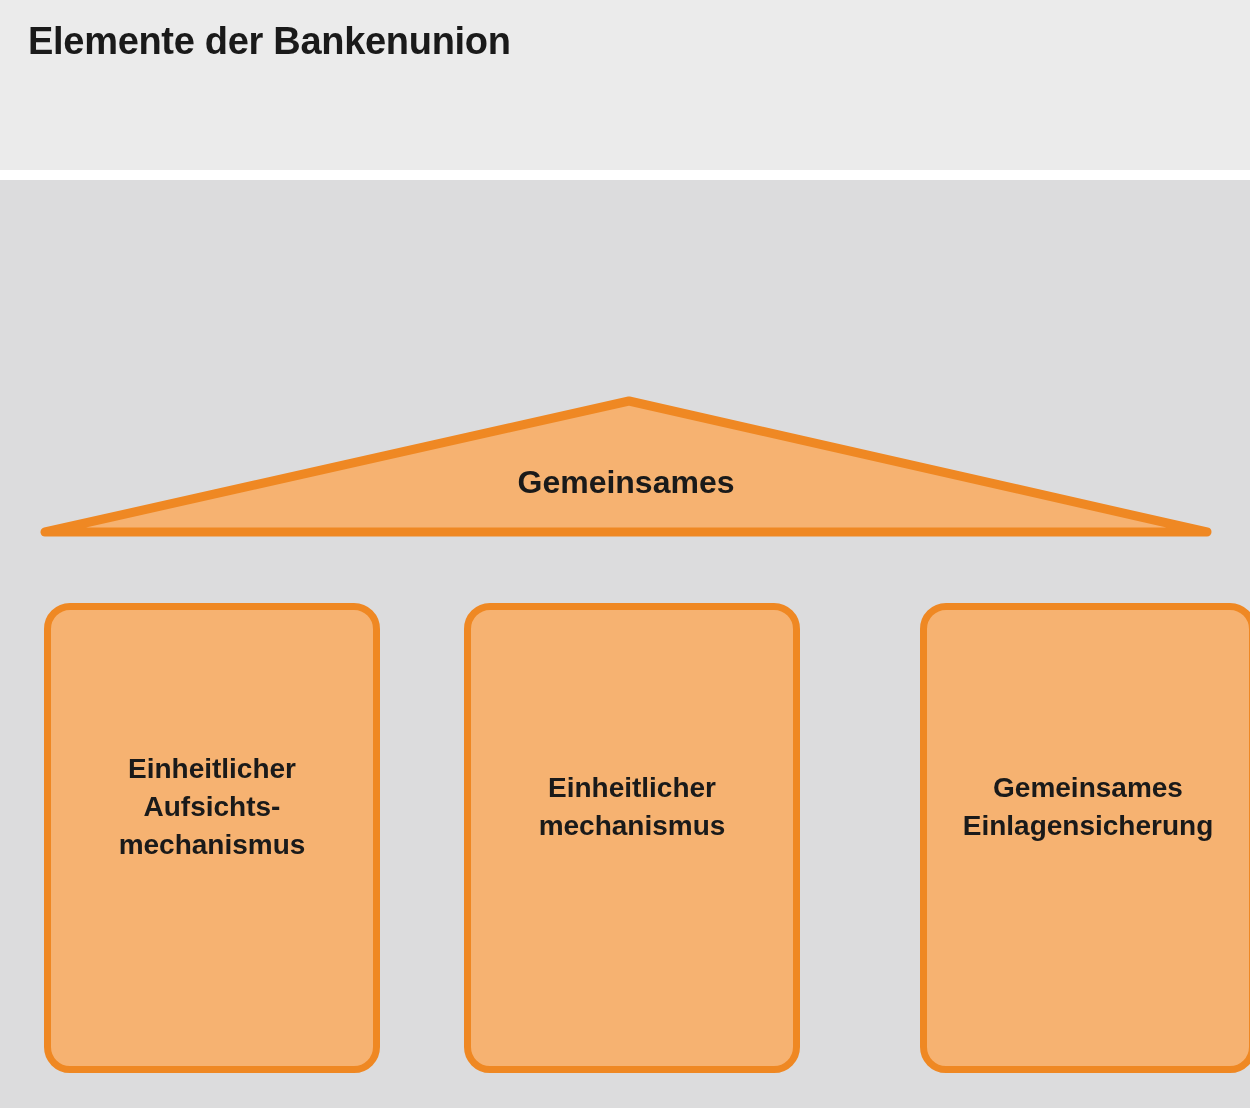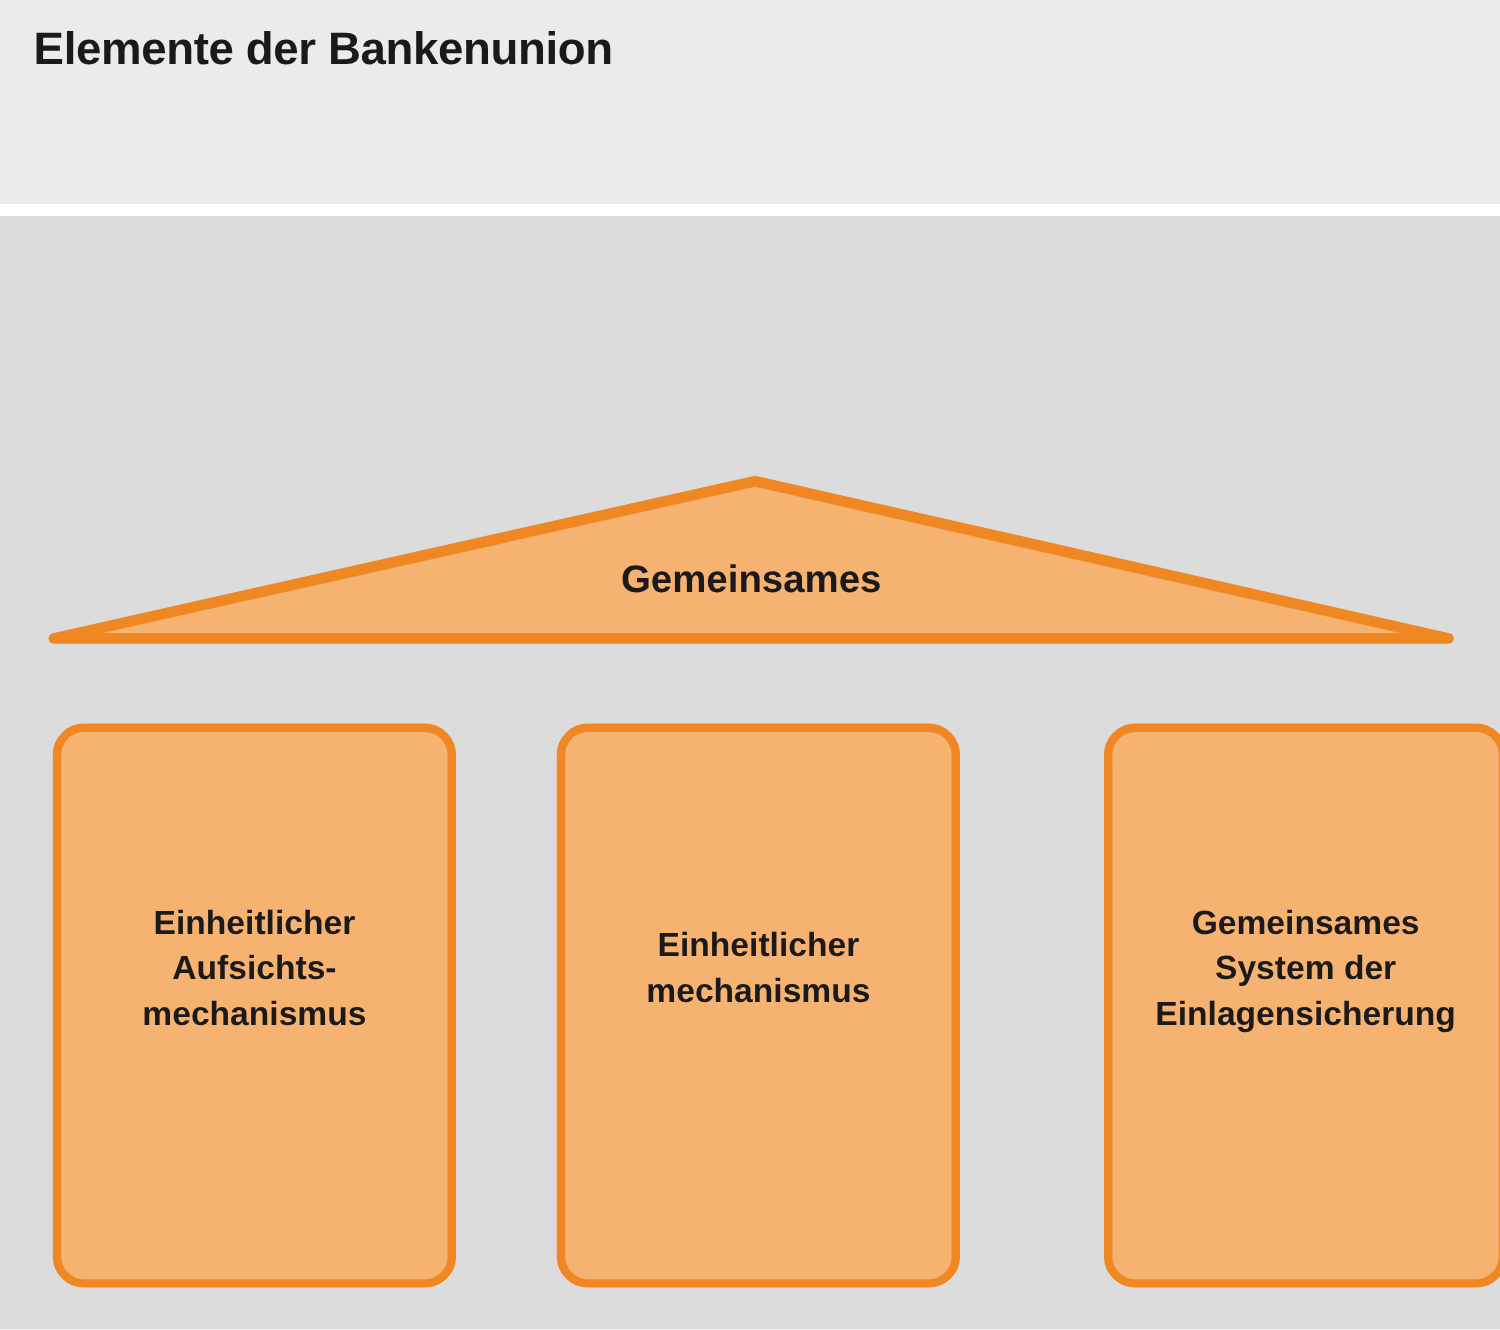--- a/index.html
+++ b/index.html
@@ -112,19 +112,18 @@
       <span class="line">mechanismus</span>
     </div>
 
     <div class="pillar pillar-2">
       <span class="line">Einheitlicher</span>
       <span class="line">mechanismus</span>
     </div>
 
     <div class="pillar pillar-3">
       <span class="line">Gemeinsames</span>
-      <span class="line">System der</span>
       <span class="line">Einlagensicherung</span>
     </div>
 
   </div>
 
 </div>
 
 </body></html>

